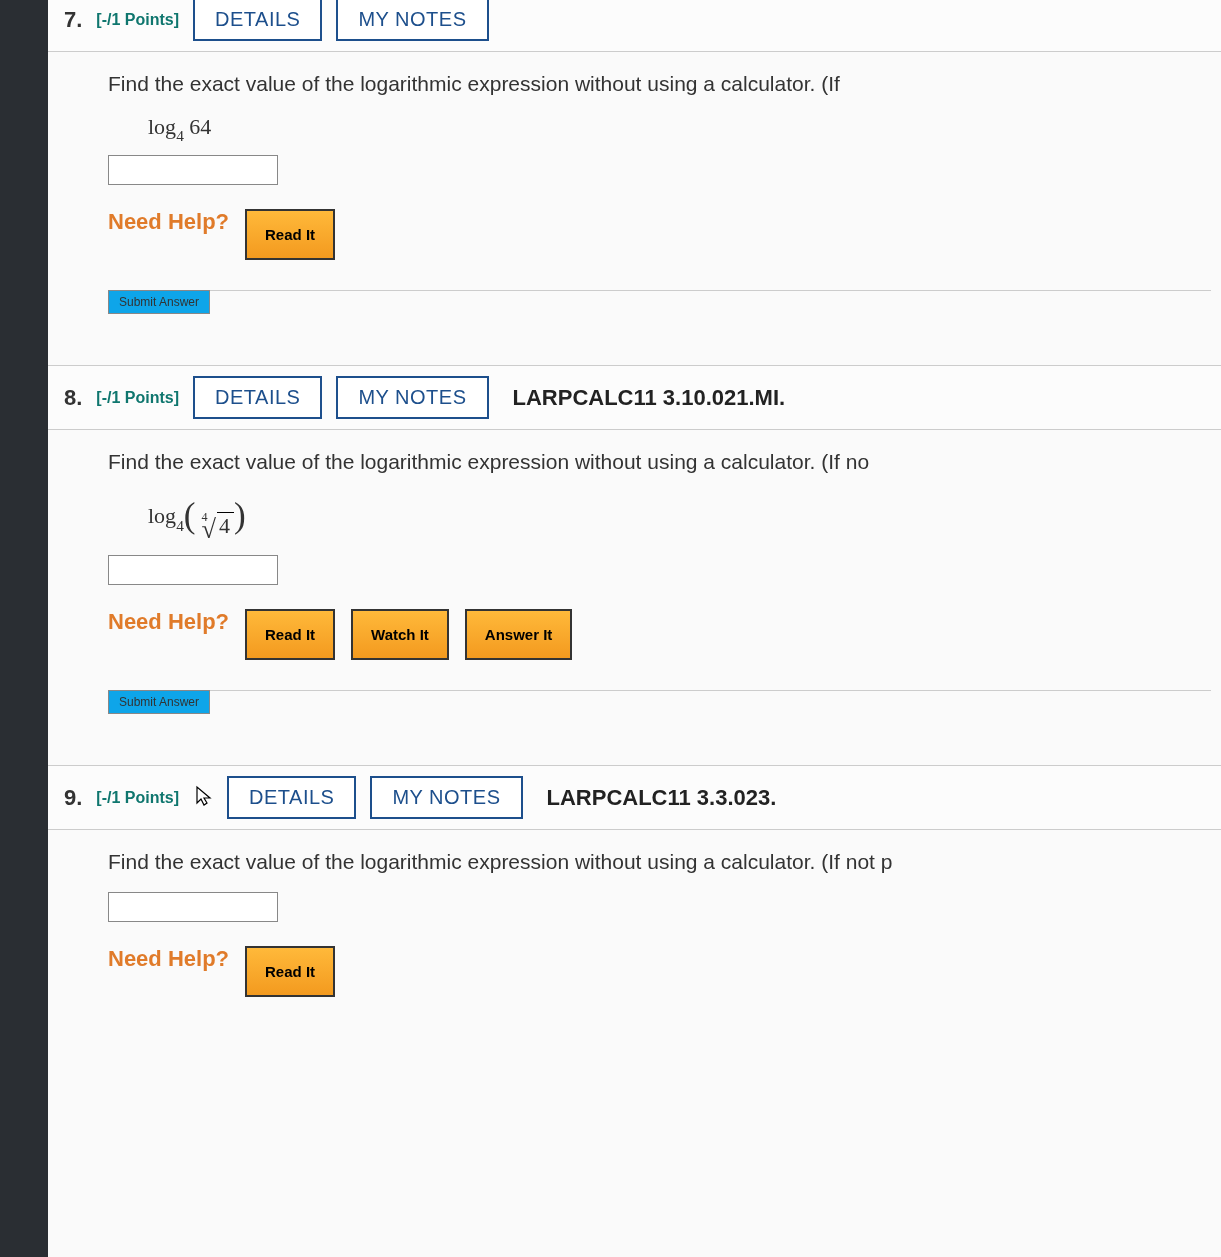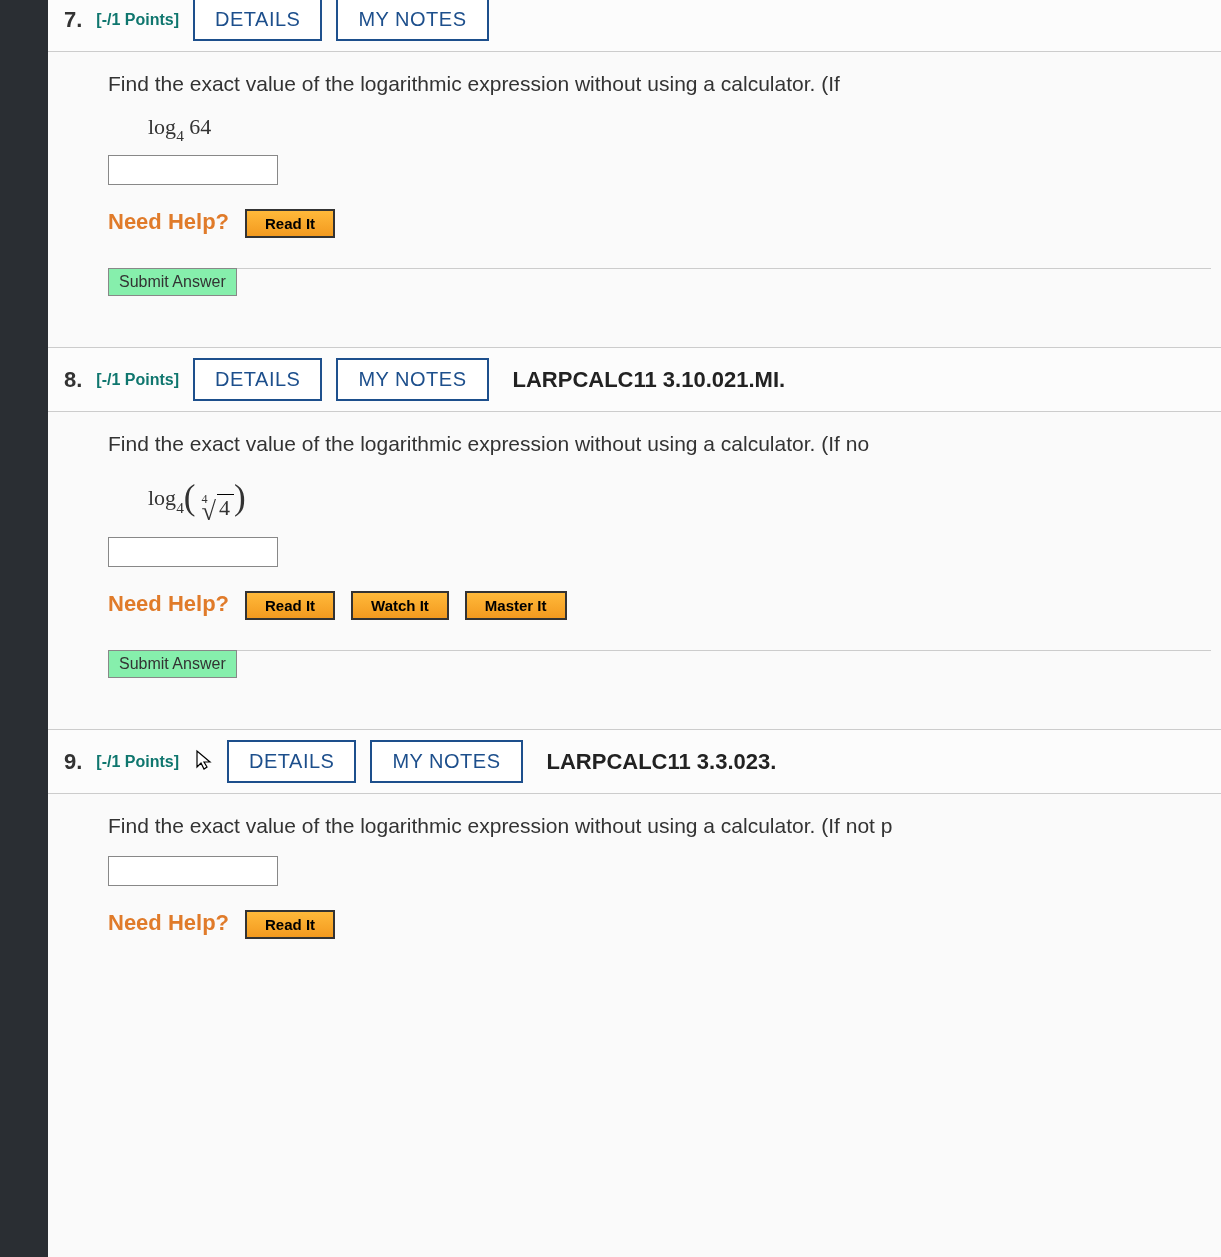--- a/index.html
+++ b/index.html
@@ -98,34 +98,34 @@
     color: #e07b2a;
     font-weight: bold;
     font-size: 22px;
   }
   .help-btn {
     background: linear-gradient(#ffb93a, #f39a1f);
     border: 2px solid #333;
     color: #000;
     font-weight: bold;
     font-size: 15px;
-    padding: 4px 18px;
+    padding: 15px 18px;
     cursor: pointer;
     white-space: nowrap;
   }
   .submit-row {
     border-top: 1px solid #ccc;
     padding: 0;
     margin-top: 10px;
   }
   .submit-btn {
-    background: #86efac;
+    background: #0ea5e9;
     border: 1px solid #888;
     color: #333;
-    font-size: 16px;
+    font-size: 12px;
     padding: 4px 10px;
     cursor: pointer;
     margin: 0;
     position: relative;
     top: -1px;
   }
   .cursor-icon {
     display: inline-block;
     margin-left: 2px;
   }
@@ -201,21 +201,21 @@
           <span class="rad-index">4</span>
           <span class="radical-sym">√</span>
             <span class="radical">4</span>
         </span><span class="paren">)</span>
       </div>
       <input class="answer-input" type="text" style="">
       <div class="need-help-row">
         <span class="need-help-label">Need Help?</span>
         <button class="help-btn">Read It</button>
         <button class="help-btn">Watch It</button>
-        <button class="help-btn">Master It</button>
+        <button class="help-btn">Answer It</button>
       </div>
       <div class="submit-row">
         <button class="submit-btn">Submit Answer</button>
       </div>
     </div>
   </div>
 
   <div class="question" style="margin-top:40px;">
     <div class="question-header">
       <span class="qnum">9.</span>

